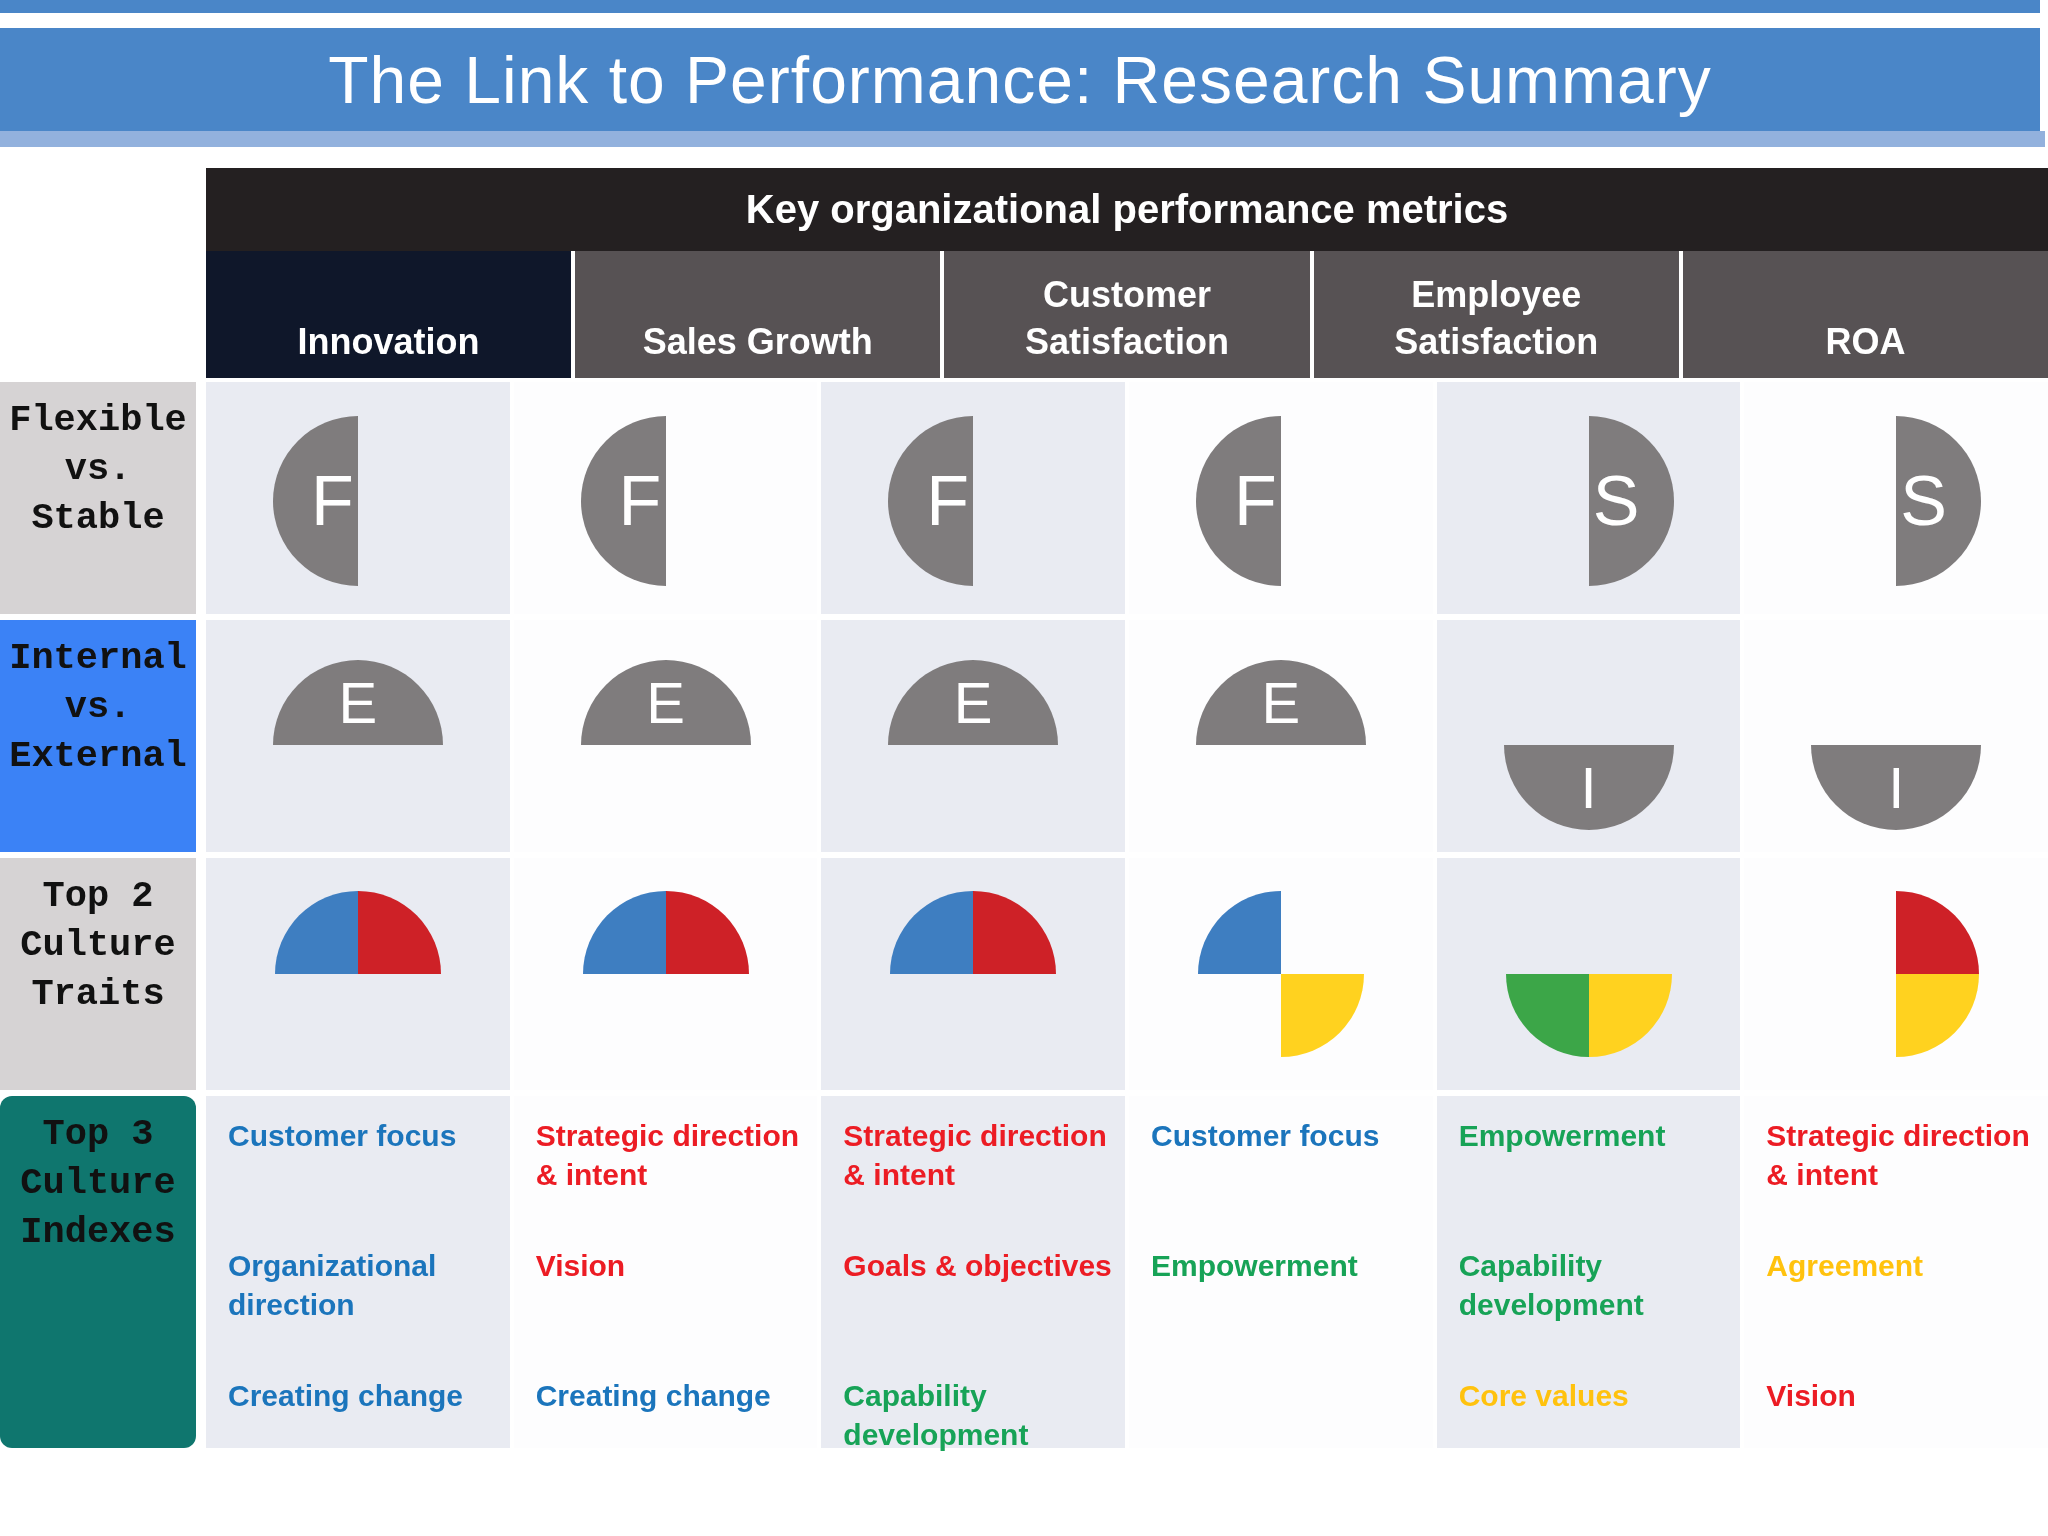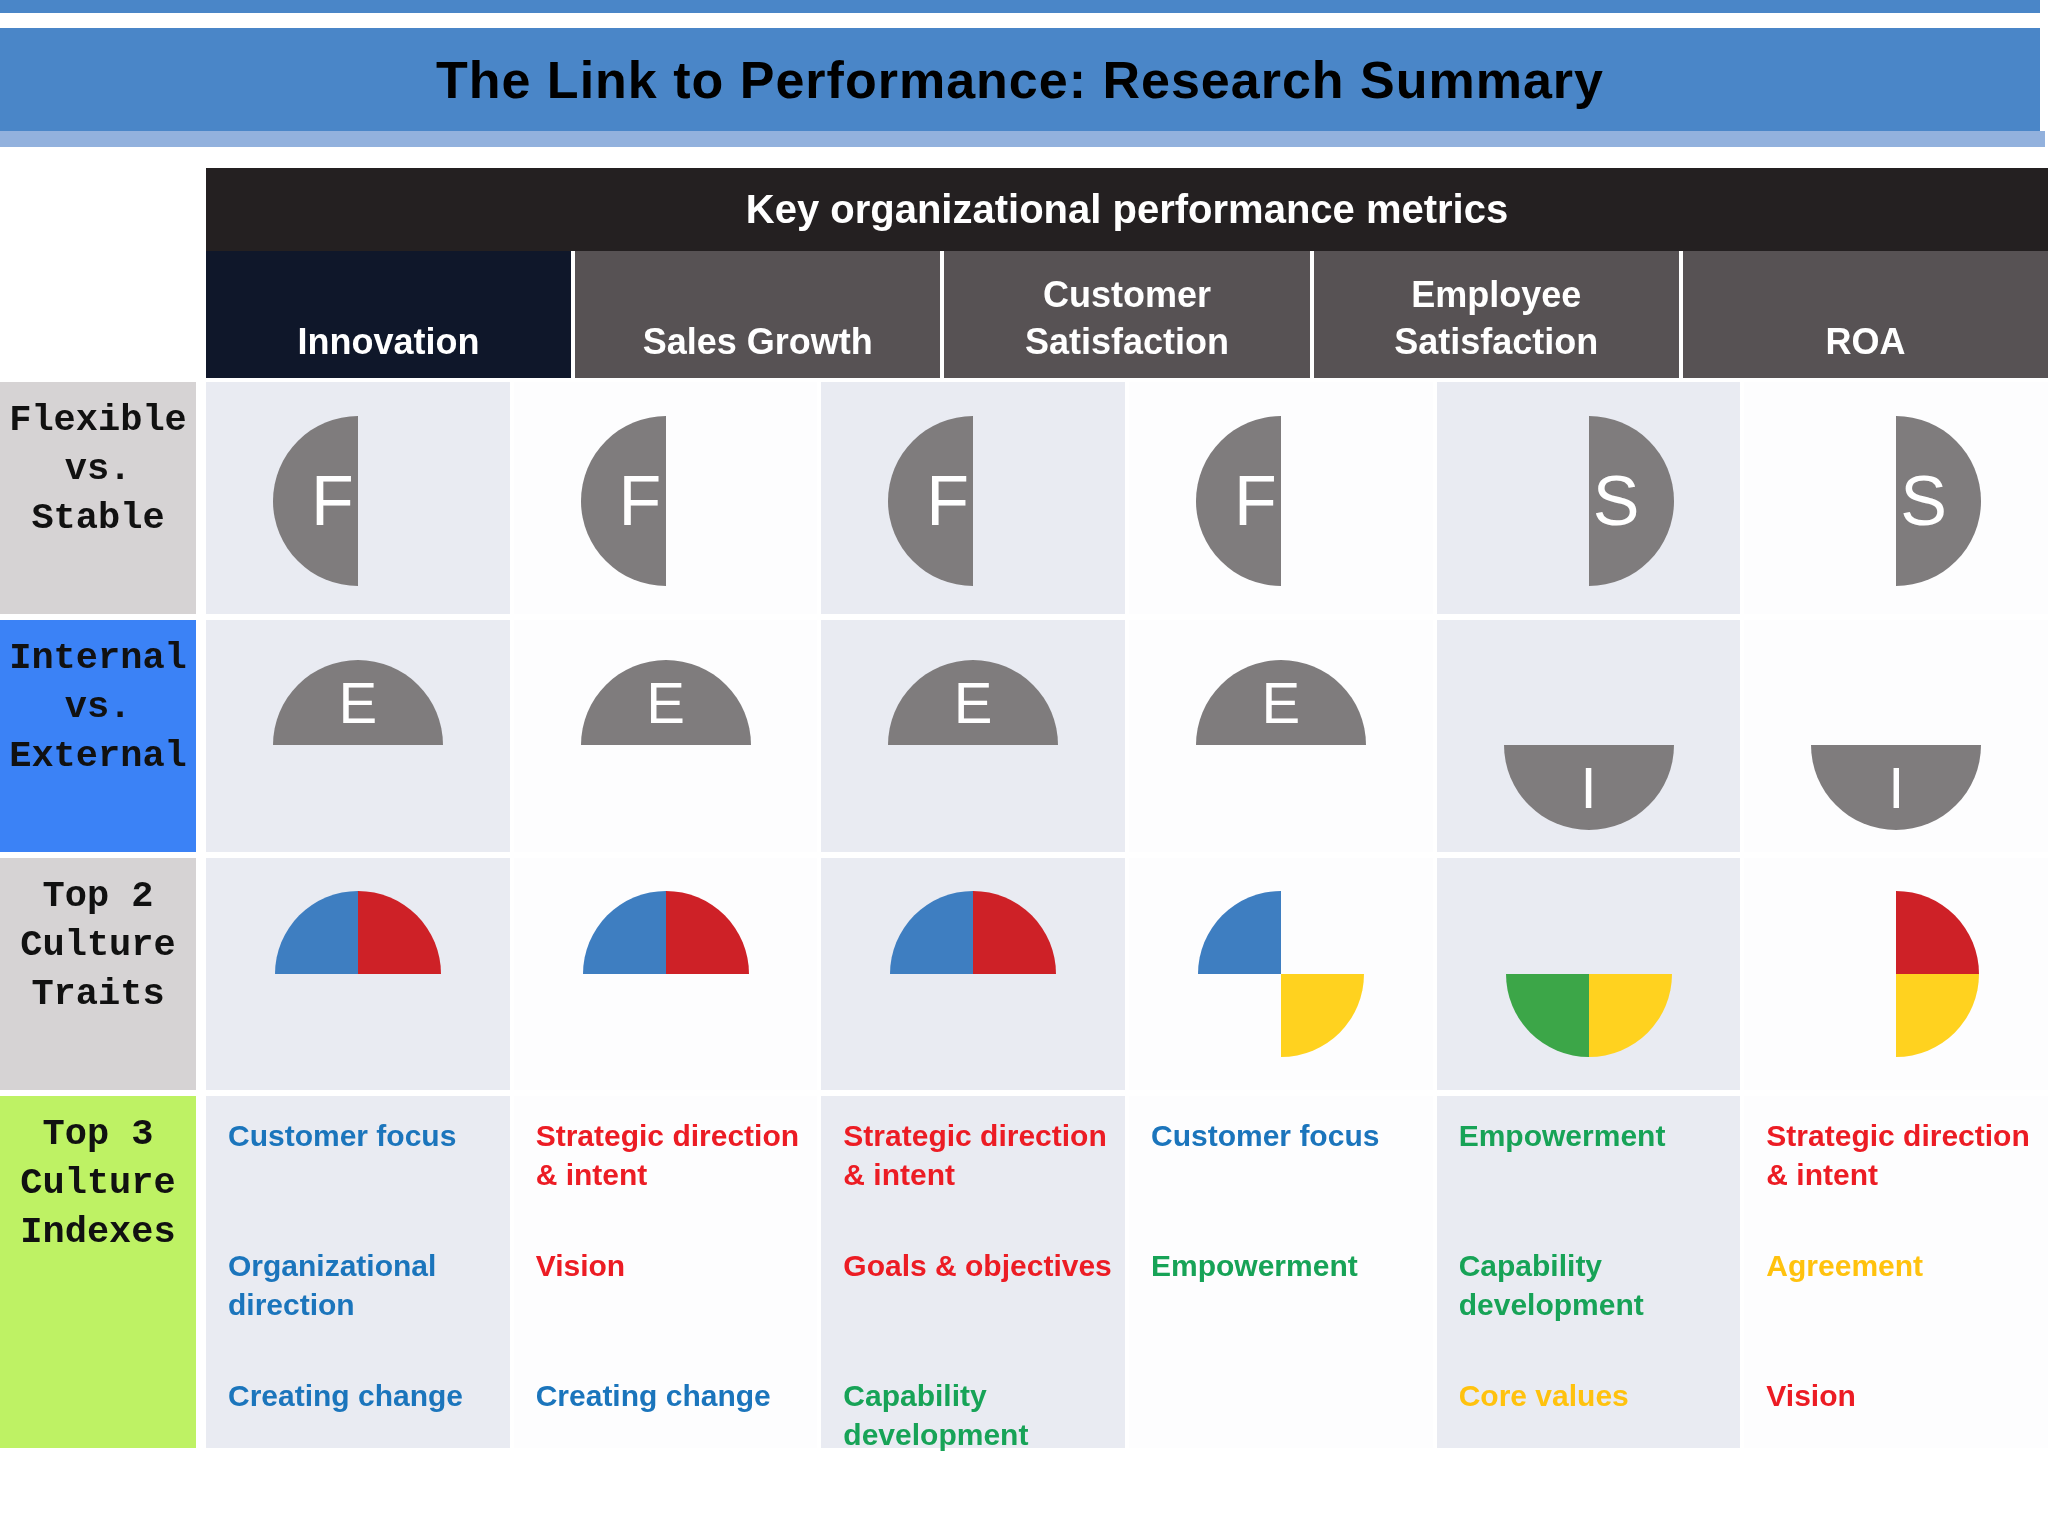--- a/index.html
+++ b/index.html
@@ -10,21 +10,21 @@
   }
   .slide{position:relative;width:2048px;height:1536px;background:#ffffff;}
 
   
   .top-strip{position:absolute;left:0;top:0;width:2040px;height:13px;background:#4A86C8;}
   .title-band{
     position:absolute;left:0;top:28px;width:2040px;height:103px;background:#4A86C8;
     display:flex;align-items:center;justify-content:center;
   }
   .title-band span{
-    color:#000000;font-size:52px;font-weight:bold;letter-spacing:1px;white-space:nowrap;
+    color:#ffffff;font-size:66px;font-weight:normal;letter-spacing:1px;white-space:nowrap;
   }
   .title-underline{position:absolute;left:0;top:131px;width:2045px;height:16px;background:#92B1DD;}
 
   
   .tbl{position:absolute;left:0;top:168px;width:2048px;}
   .trow{display:flex;width:2048px;}
   .spacer{width:206px;flex:0 0 206px;background:#ffffff;}
   .label-cell{
     width:196px;flex:0 0 196px;margin-right:10px;
     display:flex;justify-content:center;align-items:flex-start;
@@ -212,21 +212,21 @@
             </div>
           </div>
           <div class="cell" style="background: rgb(253, 253, 254);">
             <div class="q-box" style="margin-top: 33px;">
               <div class="q q-tr" style="background: rgb(206, 33, 39);"></div>
               <div class="q q-br" style="background: rgb(255, 210, 31);"></div>
             </div>
           </div>
         </div>
         <div class="trow body-row row-indexes">
-          <div class="label-cell" style="background: #bef264;">Top 3 Culture Indexes</div>
+          <div class="label-cell" style="background: #0f766e; border-radius: 12px;">Top 3 Culture Indexes</div>
           <div class="cell texts-cell" style="background: rgb(233, 235, 242);">
             <div class="idx-item" style="color: rgb(27, 117, 188);">Customer focus</div>
             <div class="idx-item" style="color: rgb(27, 117, 188);">Organizational direction</div>
             <div class="idx-item" style="color: rgb(27, 117, 188);">Creating change</div>
           </div>
           <div class="cell texts-cell" style="background: rgb(253, 253, 254);">
             <div class="idx-item" style="color: rgb(236, 28, 36);">Strategic direction &amp; intent</div>
             <div class="idx-item" style="color: rgb(236, 28, 36);">Vision</div>
             <div class="idx-item" style="color: rgb(27, 117, 188);">Creating change</div>
           </div>

